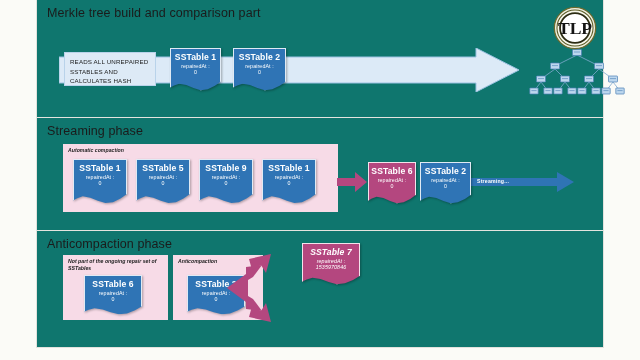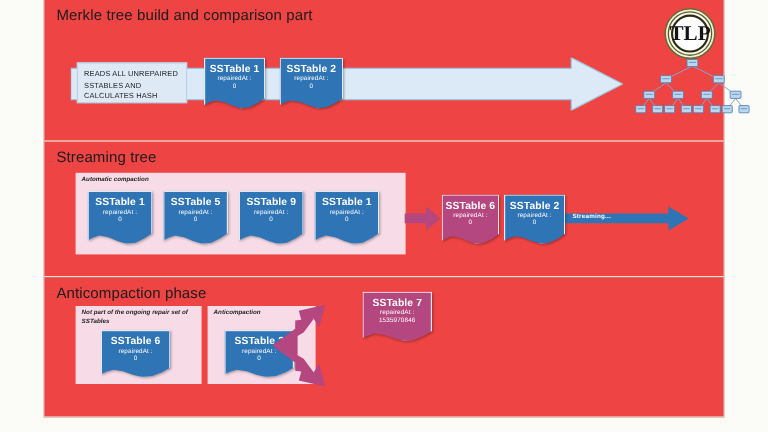--- a/index.html
+++ b/index.html
@@ -5,21 +5,21 @@
   html,body{margin:0;padding:0;}
   body{
     width:640px;height:360px;
     background:#fbfbf7;
     font-family:"Liberation Sans", sans-serif;
     overflow:hidden;
     position:relative;
   }
   .page{
     position:absolute;left:36px;top:0;width:568px;height:348px;
-    background:#ef4444;
+    background:#0f766e;
     border-left:1px solid #e2e2dd;
     border-right:1px solid #e2e2dd;
     border-bottom:1px solid #e2e2dd;
     box-sizing:border-box;
   }
   .logo{
     position:absolute;right:6px;top:6px;width:44px;height:44px;
     z-index:40;
   }
   .section{position:absolute;left:0;width:100%;box-sizing:border-box;}
@@ -186,21 +186,21 @@
                    M76.4,44.6 L81.6,44.6 M90.4,44.6 L95.6,44.6"></path>
         </g>
       </svg>
     </div>
 
     <div class="divider" style="top:117px;"></div>
   </div>
 
   <div class="section" style="top:118px;height:113px;">
 
-    <div class="section-title">Streaming tree</div>
+    <div class="section-title">Streaming phase</div>
 
     <div class="grpbox" style="left:26px;top:26px;width:275px;height:68px;">
       <div class="grplabel">Automatic compaction</div>
     </div>
 
     <div class="sst blue" style="left:36px;top:41px;width:54px;height:45px;">
       <div class="body"></div>
         <div class="edge"></div>
       <div class="lbl">
         <span class="t1">SSTable 1</span>
@@ -313,21 +313,21 @@
     <div class="magarrow" style="left:185px;top:22px;width:62px;height:70px;">
       <svg width="62" height="70" viewBox="0 0 62 70">
         <g fill="#b4477f">
           <polygon points="5,35 24,21 24,14 40,12 31,24 26,27 26,43 31,46 40,58 24,56 24,49"></polygon>
           <polygon points="27,6 49,1 44,20 39,12 30,17"></polygon>
           <polygon points="27,64 49,69 44,50 39,58 30,53"></polygon>
         </g>
       </svg>
     </div>
 
-    <div class="sst mag" style="left:265px;top:12px;width:58px;height:42px;">
+    <div class="sst mag" style="left:265px;top:12px;width:58px;height:42px;font-style:italic;">
       <div class="body"></div>
         <div class="edge"></div>
       <div class="lbl">
         <span class="t1">SSTable 7</span>
         <span class="t2">repairedAt :</span>
         <span class="t3">1535970846</span>
       </div>
     </div>
 
 

